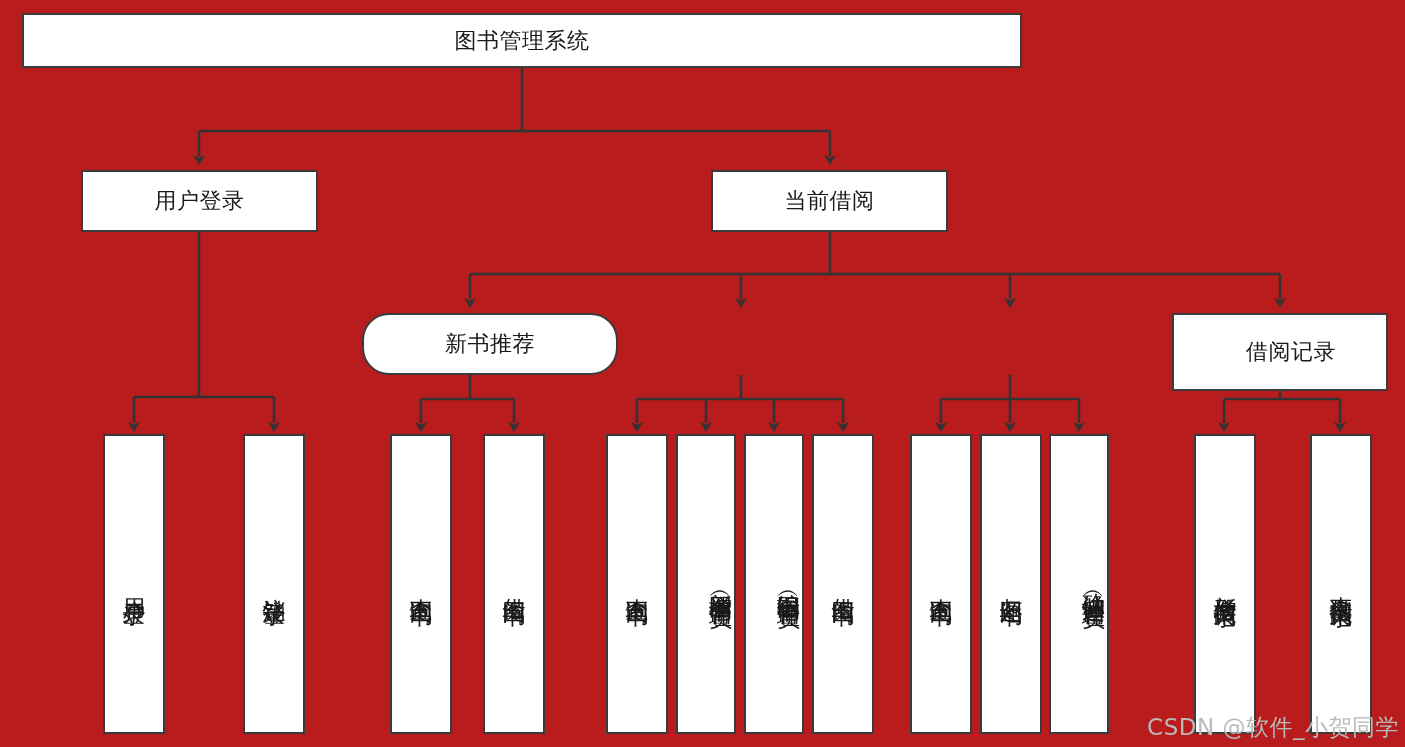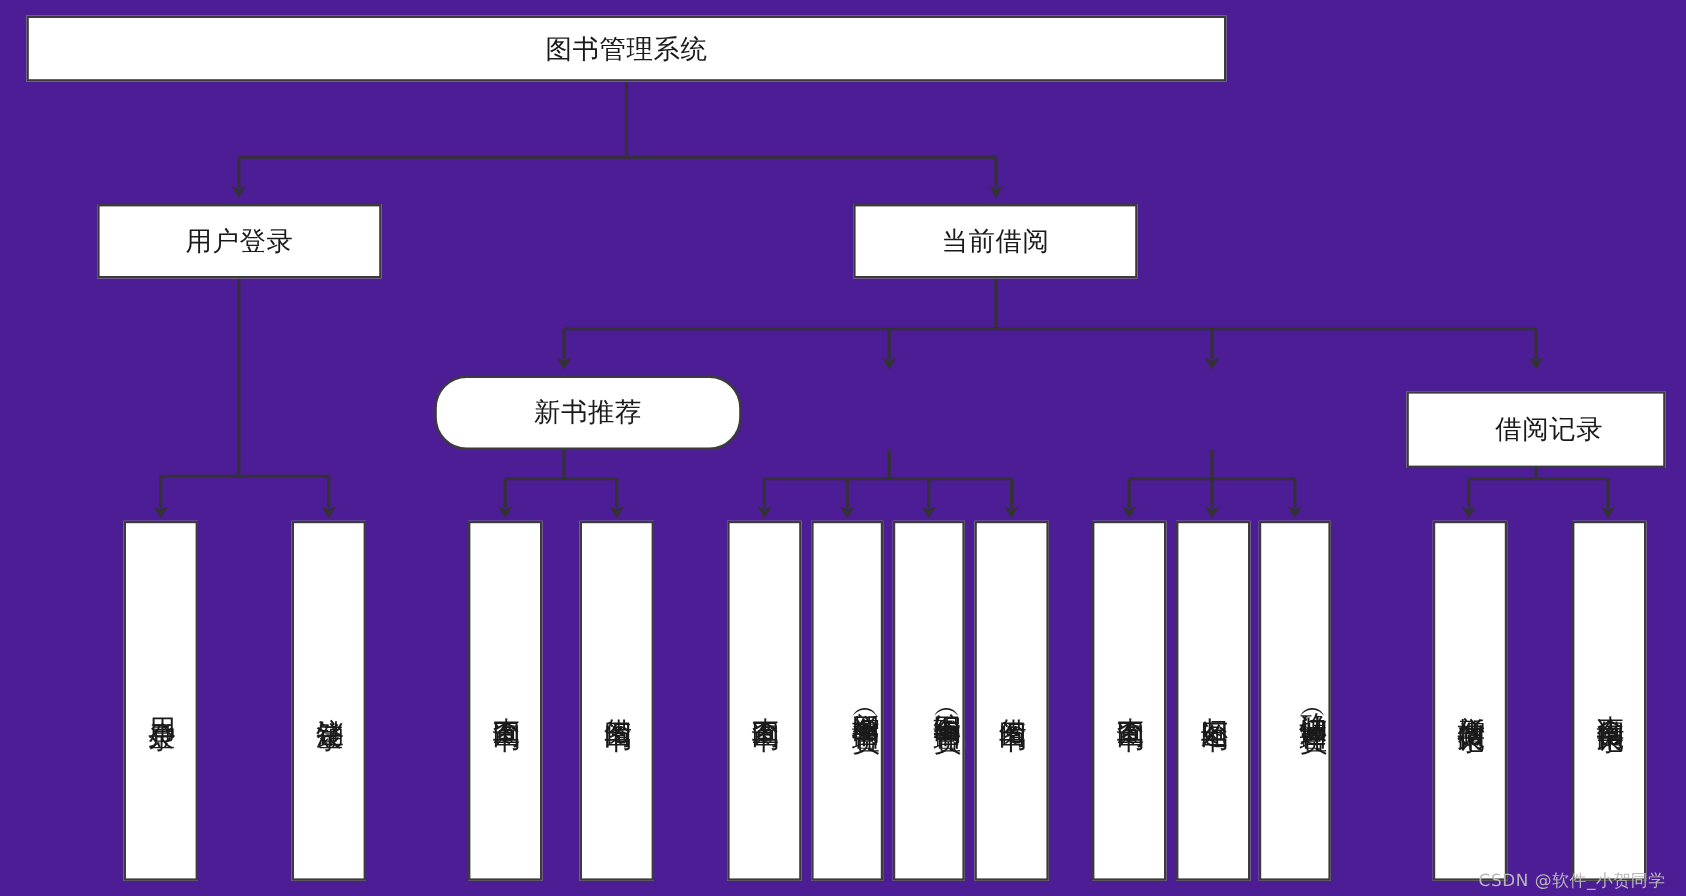--- a/index.html
+++ b/index.html
@@ -4,21 +4,21 @@
 <style>
   html, body {
     margin: 0;
     padding: 0;
     background: #ffffff;
   }
   #canvas {
     position: relative;
     width: 1405px;
     height: 747px;
-    background: #4c1d95;
+    background: #b91c1c;
     font-family: "DejaVu Sans", "Liberation Sans", sans-serif;
     overflow: hidden;
   }
   #edges {
     position: absolute;
     left: 0;
     top: 0;
     width: 1405px;
     height: 747px;
     pointer-events: none;
@@ -48,23 +48,23 @@
   }
   .node.vertical.top-aligned {
     align-items: flex-start;
   }
   .node-label {
     display: block;
     white-space: nowrap;
   }
   #watermark {
     position: absolute;
-    right: 17px;
+    right: 6px;
     bottom: 4px;
-    font-size: 14px;
+    font-size: 23px;
     color: #b9b9b9;
     letter-spacing: 0.5px;
     z-index: 5;
     white-space: nowrap;
   }
 </style>
 </head>
 <body>
 
 <div id="canvas">
@@ -126,21 +126,21 @@
   <div class="node horizontal" style="left:81px; top:170px; width:237px; height:62px;">
     <span class="node-label">用户登录</span>
   </div>
   <div class="node horizontal" style="left:711px; top:170px; width:237px; height:62px;">
     <span class="node-label">当前借阅</span>
   </div>
 
   <div class="node horizontal" style="left:362px; top:313px; width:256px; height:62px;border-radius:27px;">
     <span class="node-label">新书推荐</span>
   </div>
-  <div class="node horizontal" style="left:1172px; top:326px; width:216px; height:64px;padding-left:22px;">
+  <div class="node horizontal" style="left:1172px; top:313px; width:216px; height:78px;padding-left:22px;">
     <span class="node-label">借阅记录</span>
   </div>
 
   <div class="node vertical" style="left:103px; top:434px; width:62px; height:300px;">
     <span class="node-label">用户登录</span>
   </div>
   <div class="node vertical" style="left:243px; top:434px; width:62px; height:300px;">
     <span class="node-label">注销登录</span>
   </div>
 

